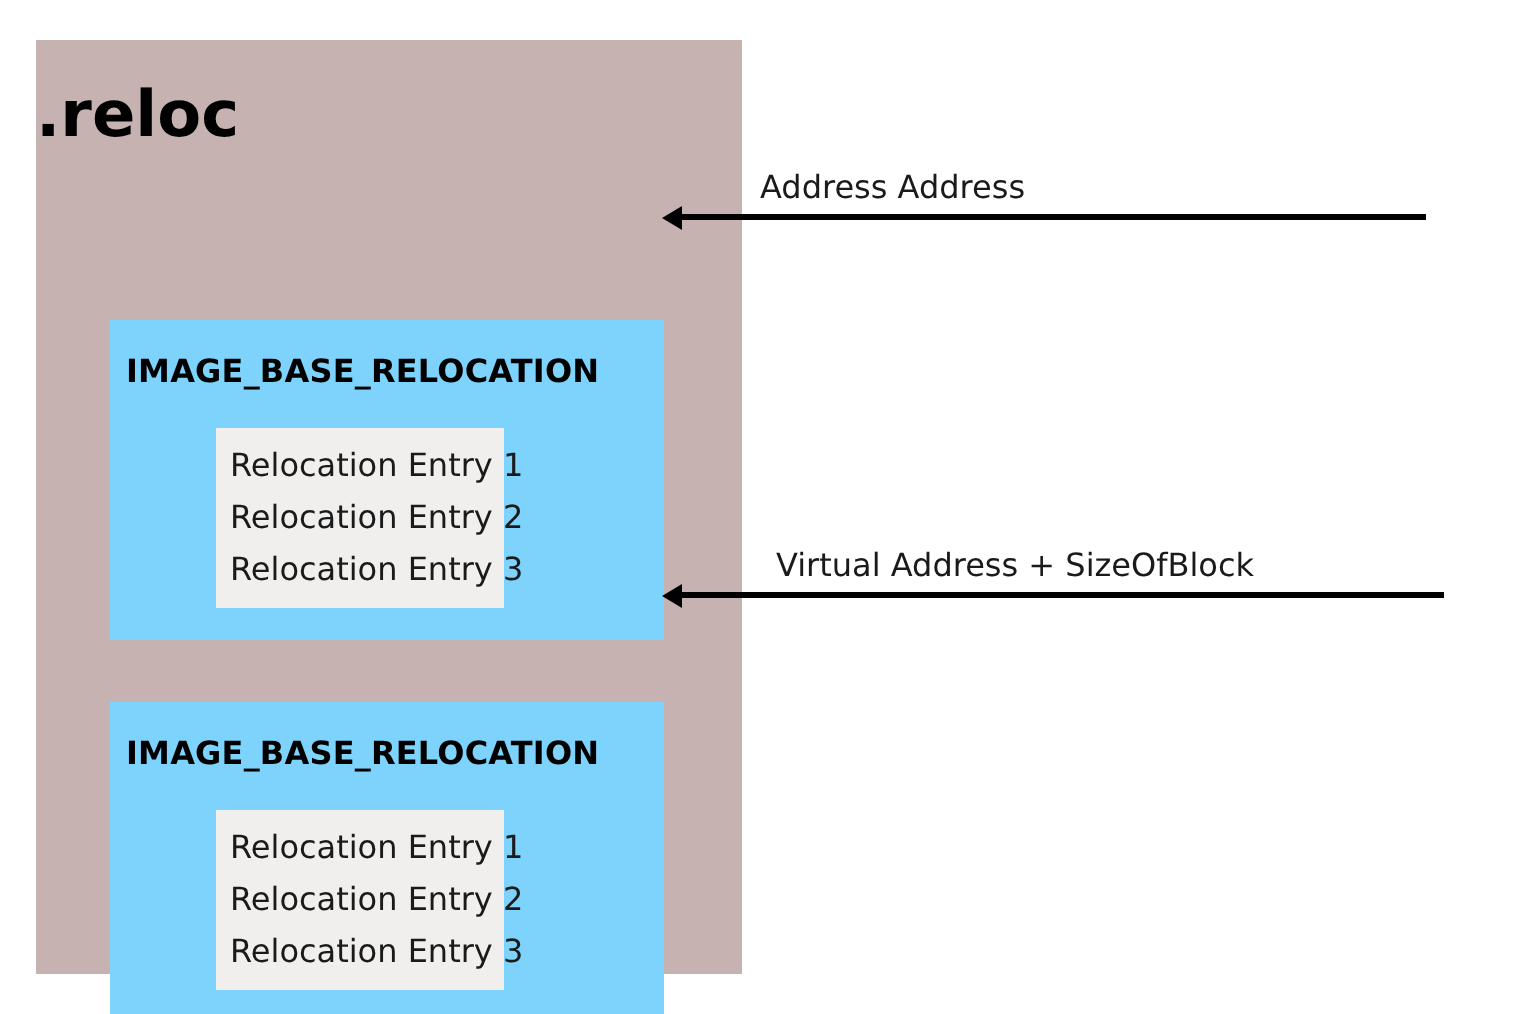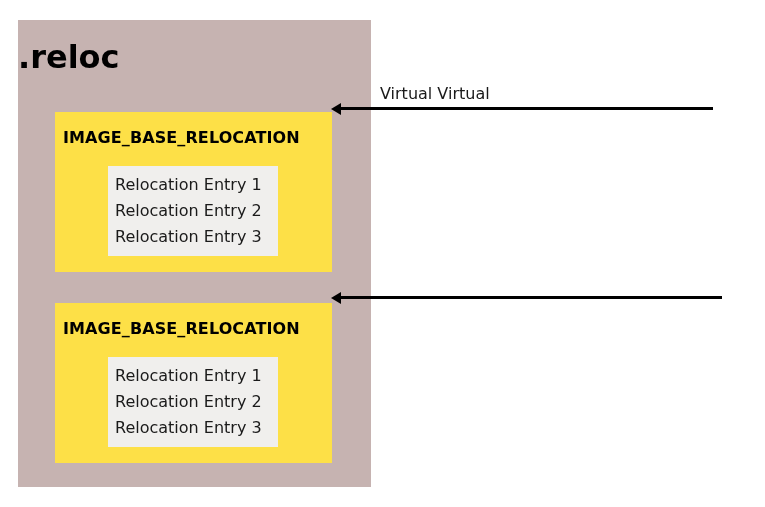--- a/index.html
+++ b/index.html
@@ -39,41 +39,42 @@
     color: #000000;
     letter-spacing: 0px;
     line-height: 1.1;
   }
 
   
   .reloc-block {
     position: absolute;
     left: 37px;            
     width: 277px;          
-    background: #fde047;
+    background: #7dd3fc;
+    margin-top: 48px;
   }
   .reloc-block.block-1 { top: 92px;  height: 160px; }   
   .reloc-block.block-2 { top: 283px; height: 160px; }   
 
   .block-title {
     position: absolute;
     left: 8px;
     top: 16px;
     font-size: 16px;
     font-weight: bold;
     color: #000000;
     white-space: nowrap;
     letter-spacing: 0.1px;
   }
 
   .entry-list {
     position: absolute;
     left: 53px;            
     top: 54px;             
-    width: 170px;          
+    width: 144px;          
     background: #f0efed;
     padding: 6px 0 6px 0;
     box-sizing: border-box;
   }
   .entry-item {
     font-size: 16px;
     color: #1a1a1a;
     line-height: 26px;
     padding-left: 7px;
     white-space: nowrap;
@@ -135,18 +136,19 @@
       <div class="entry-list">
         <div class="entry-item">Relocation Entry 1</div>
         <div class="entry-item">Relocation Entry 2</div>
         <div class="entry-item">Relocation Entry 3</div>
       </div>
     </div>
   </div>
 
   <div class="arrow arrow-1"></div>
   <div class="arrow-head arrow-head-1"></div>
-  <div class="arrow-label arrow-label-1">Virtual Virtual</div>
+  <div class="arrow-label arrow-label-1">Address Address</div>
 
   <div class="arrow arrow-2"></div>
   <div class="arrow-head arrow-head-2"></div>
+  <div class="arrow-label arrow-label-2">Virtual Address + SizeOfBlock</div>
 
 </div>
 
 </body></html>

